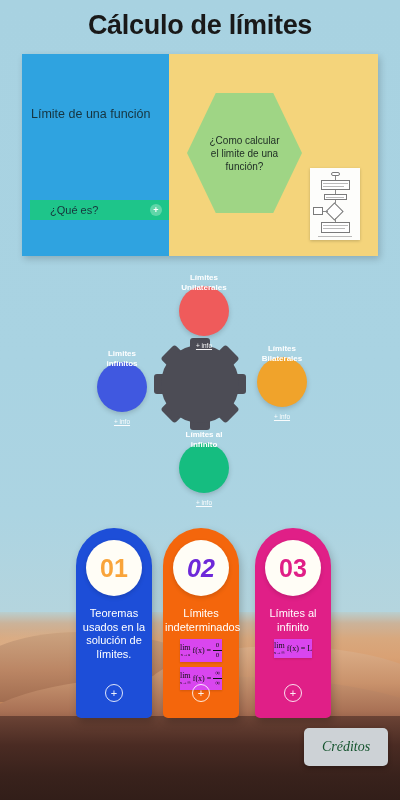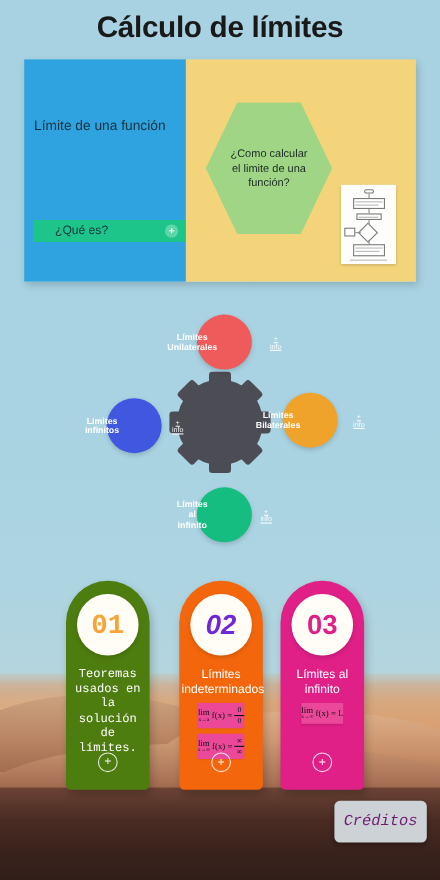--- a/index.html
+++ b/index.html
@@ -153,21 +153,21 @@
     border-radius:50%; background:#8d9ae8;
     display:flex; align-items:center; justify-content:center;
     color:#fff; font-size:8.5px; line-height:10.5px; text-align:center;
     font-weight:bold;
     z-index:3;
   }
 
   .node {
     position:absolute;
     border-radius:50%;
-    display:flex; flex-direction:row; align-items:center; justify-content:center;
+    display:flex; flex-direction:column; align-items:center; justify-content:center;
     color:#fff; text-align:center;
     box-shadow: 0 2px 5px rgba(0,0,0,.17);
     cursor:pointer;
     gap:48px;
   }
   .node .n-label { font-size:8px; line-height:9.5px; font-weight:bold; }
   .node .n-info {
     font-size:6.5px; margin-top:2px;
     text-decoration:underline; color:#fff; opacity:.95;
   }
@@ -179,21 +179,21 @@
 
   
   .cards { position:absolute; left:0; top:528px; width:400px; height:200px; }
   .card {
     position:absolute; top:0; width:76px; height:190px;
     border-radius:38px 38px 5px 5px;
     box-shadow: 2px 4px 8px rgba(0,0,0,.22);
     display:flex; flex-direction:column; align-items:center;
     cursor:pointer;
   }
-  .card-1 { left:60px; background:#4d7c0f;font-family:Liberation Mono, monospace; }
+  .card-1 { left:76px; background:#1d4ed8; }
   .card-2 { left:163px; background:#f4660c; }
   .card-3 { left:255px; background:#e01f87; }
 
   .badge {
     width:56px; height:56px; border-radius:50%;
     background:#fffdf6;
     margin-top:12px;
     display:flex; align-items:center; justify-content:center;
     font-size:25px; font-weight:bold;
     box-shadow: 0 2px 4px rgba(0,0,0,.14);
@@ -203,21 +203,21 @@
   .card-3 .badge { color:#e01f87; }
 
   .card-title {
     margin-top:11px;
     color:#fff; font-size:11px; line-height:13.5px; text-align:center;
     width:72px;
     font-weight:normal;
   }
 
   .formula {
-    background:#ec4899; color:#111;
+    background:#d946ef; color:#111;
     font-family:"Liberation Serif", serif;
     font-size:8px;
     padding:3px 0;
     margin-top:5px;
     box-shadow:0 1px 2px rgba(0,0,0,.14);
     white-space:nowrap;
     display:flex; align-items:center; gap:2px;
   }
   .lim { display:inline-flex; flex-direction:column; align-items:center; line-height:1; }
   .lim .lim-top { font-size:8px; }
@@ -239,22 +239,22 @@
   
   .creditos {
     position:absolute; right:12px; bottom:34px;
     width:84px; height:38px;
     background:#cdd2d6; border-radius:5px;
     display:flex; align-items:center; justify-content:center;
     box-shadow:0 2px 5px rgba(0,0,0,.3);
     cursor:pointer;
   }
   .creditos span {
-    font-family:Liberation Mono, monospace;
-    font-style:italic; font-size:14px; color:#701a75;
+    font-family:Liberation Serif, serif;
+    font-style:italic; font-size:14px; color:#14532d;
   }
 </style>
 </head>
 <body>
 
 <div id="stage">
 
   <div class="bg-sky"></div>
   <div class="bg-dunes"></div>
   <div class="dune-a"></div>

